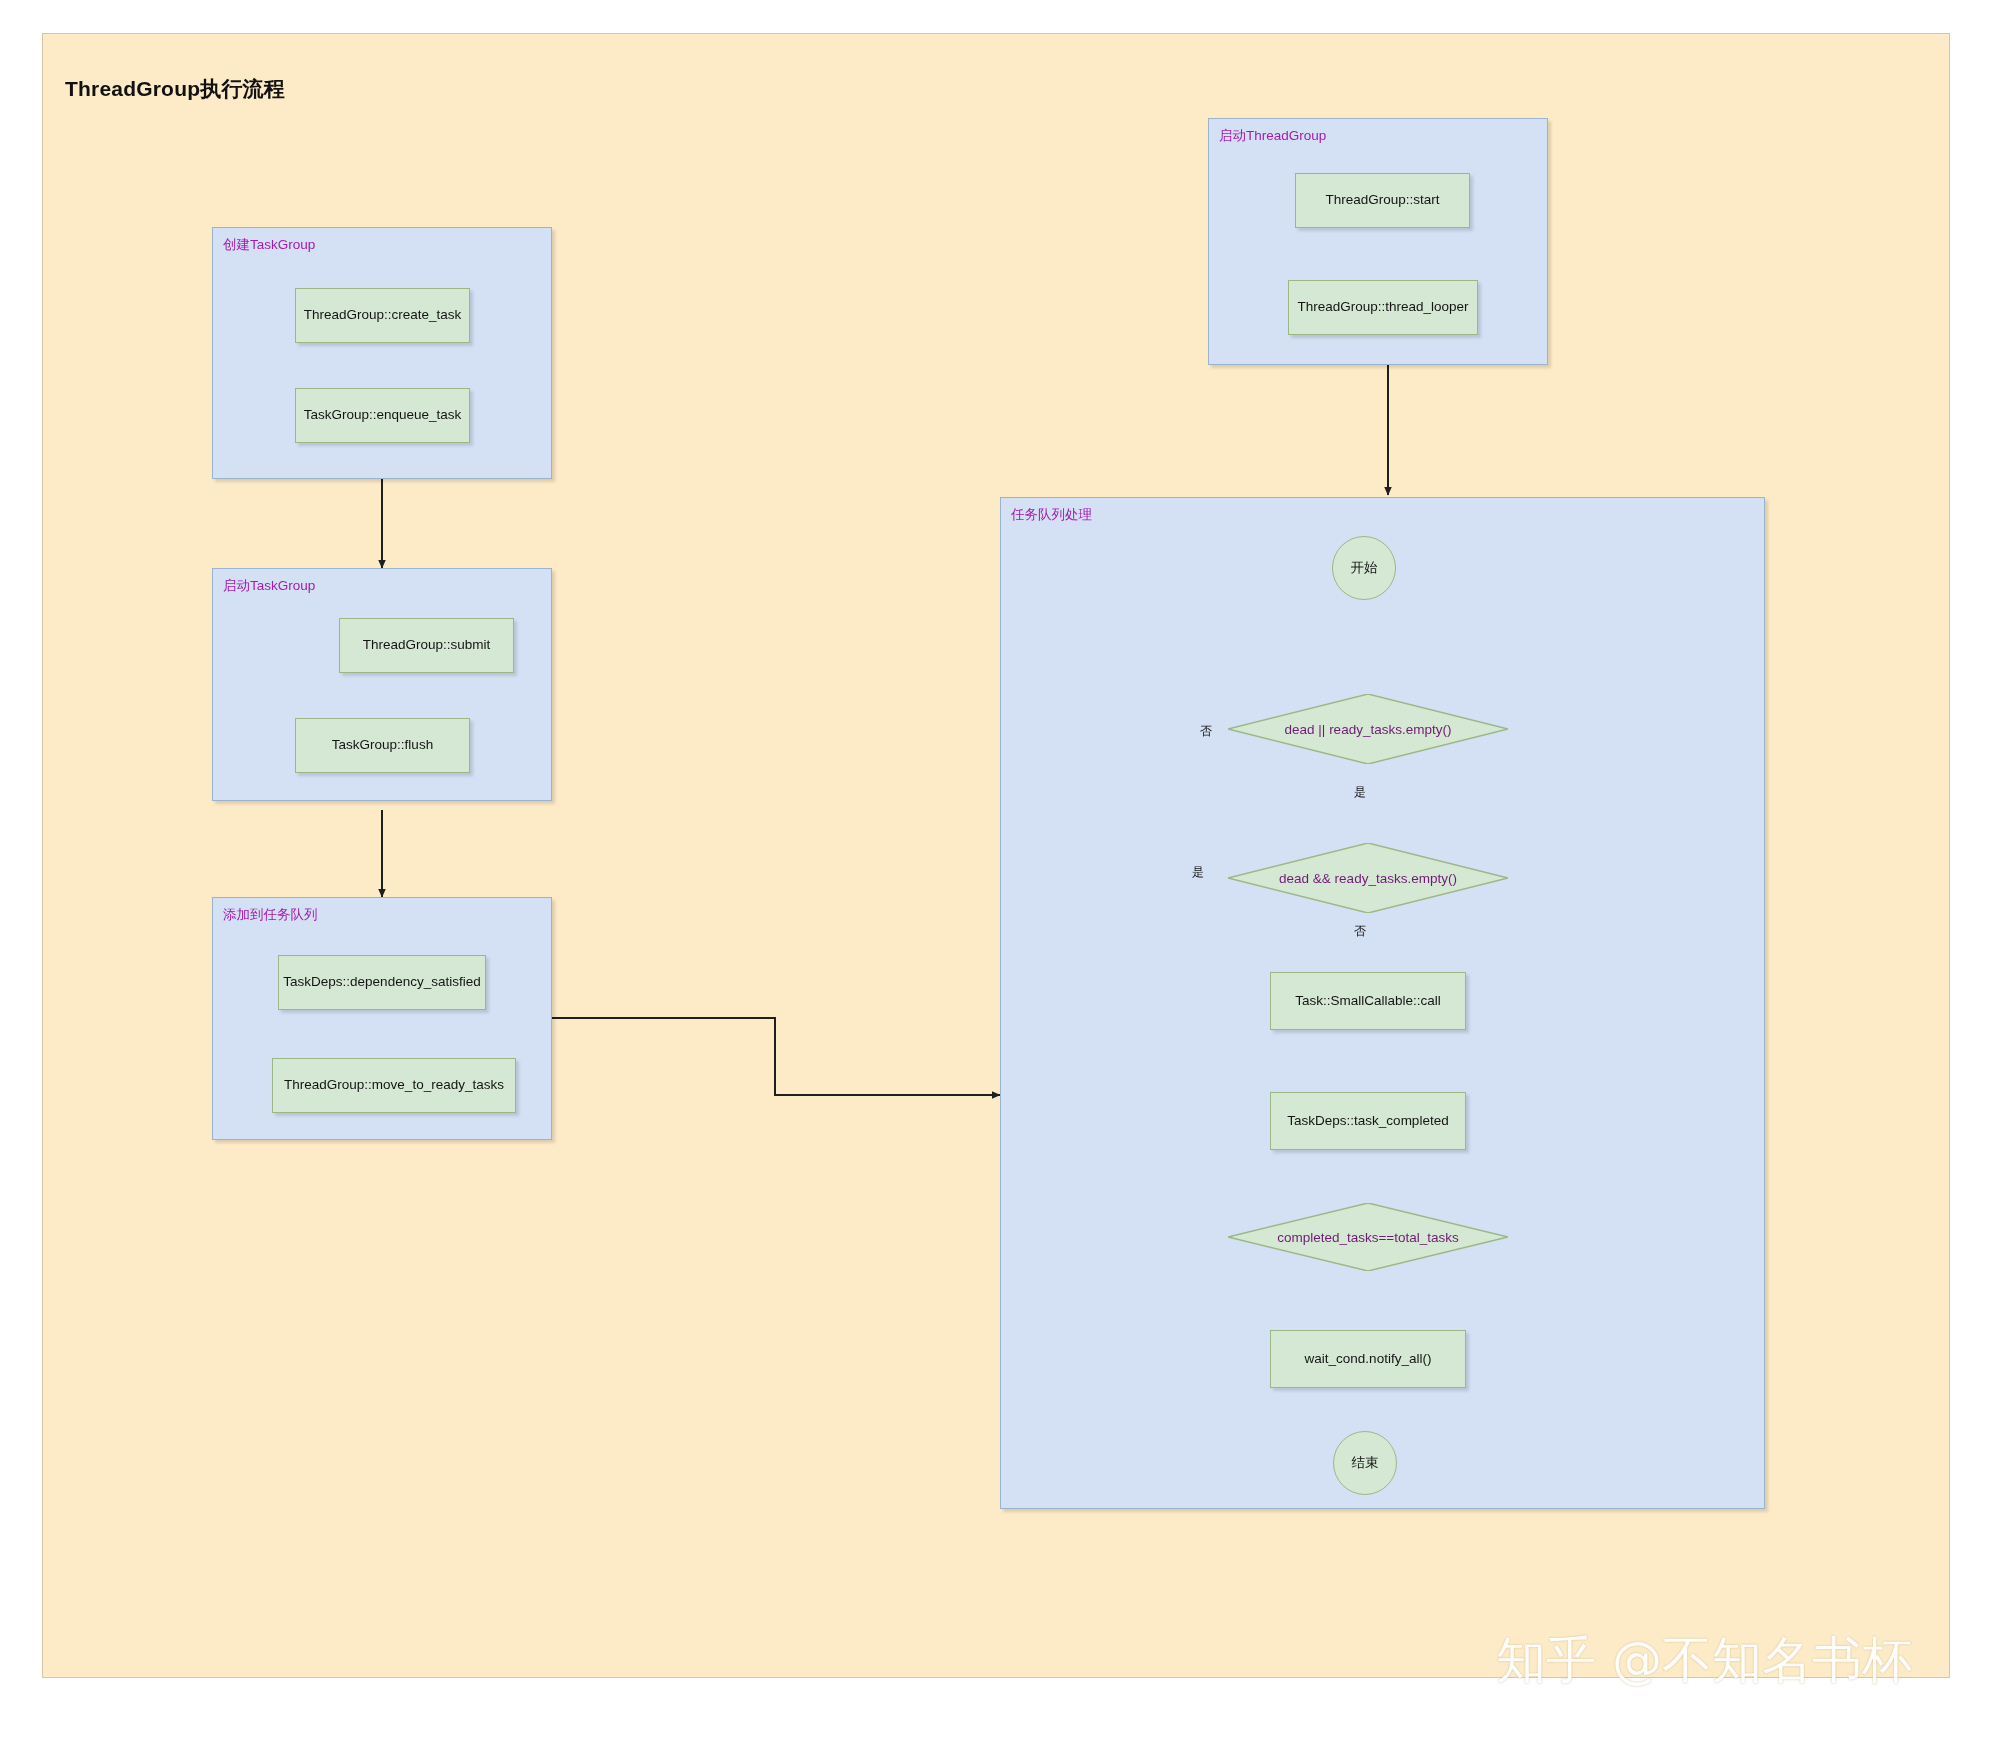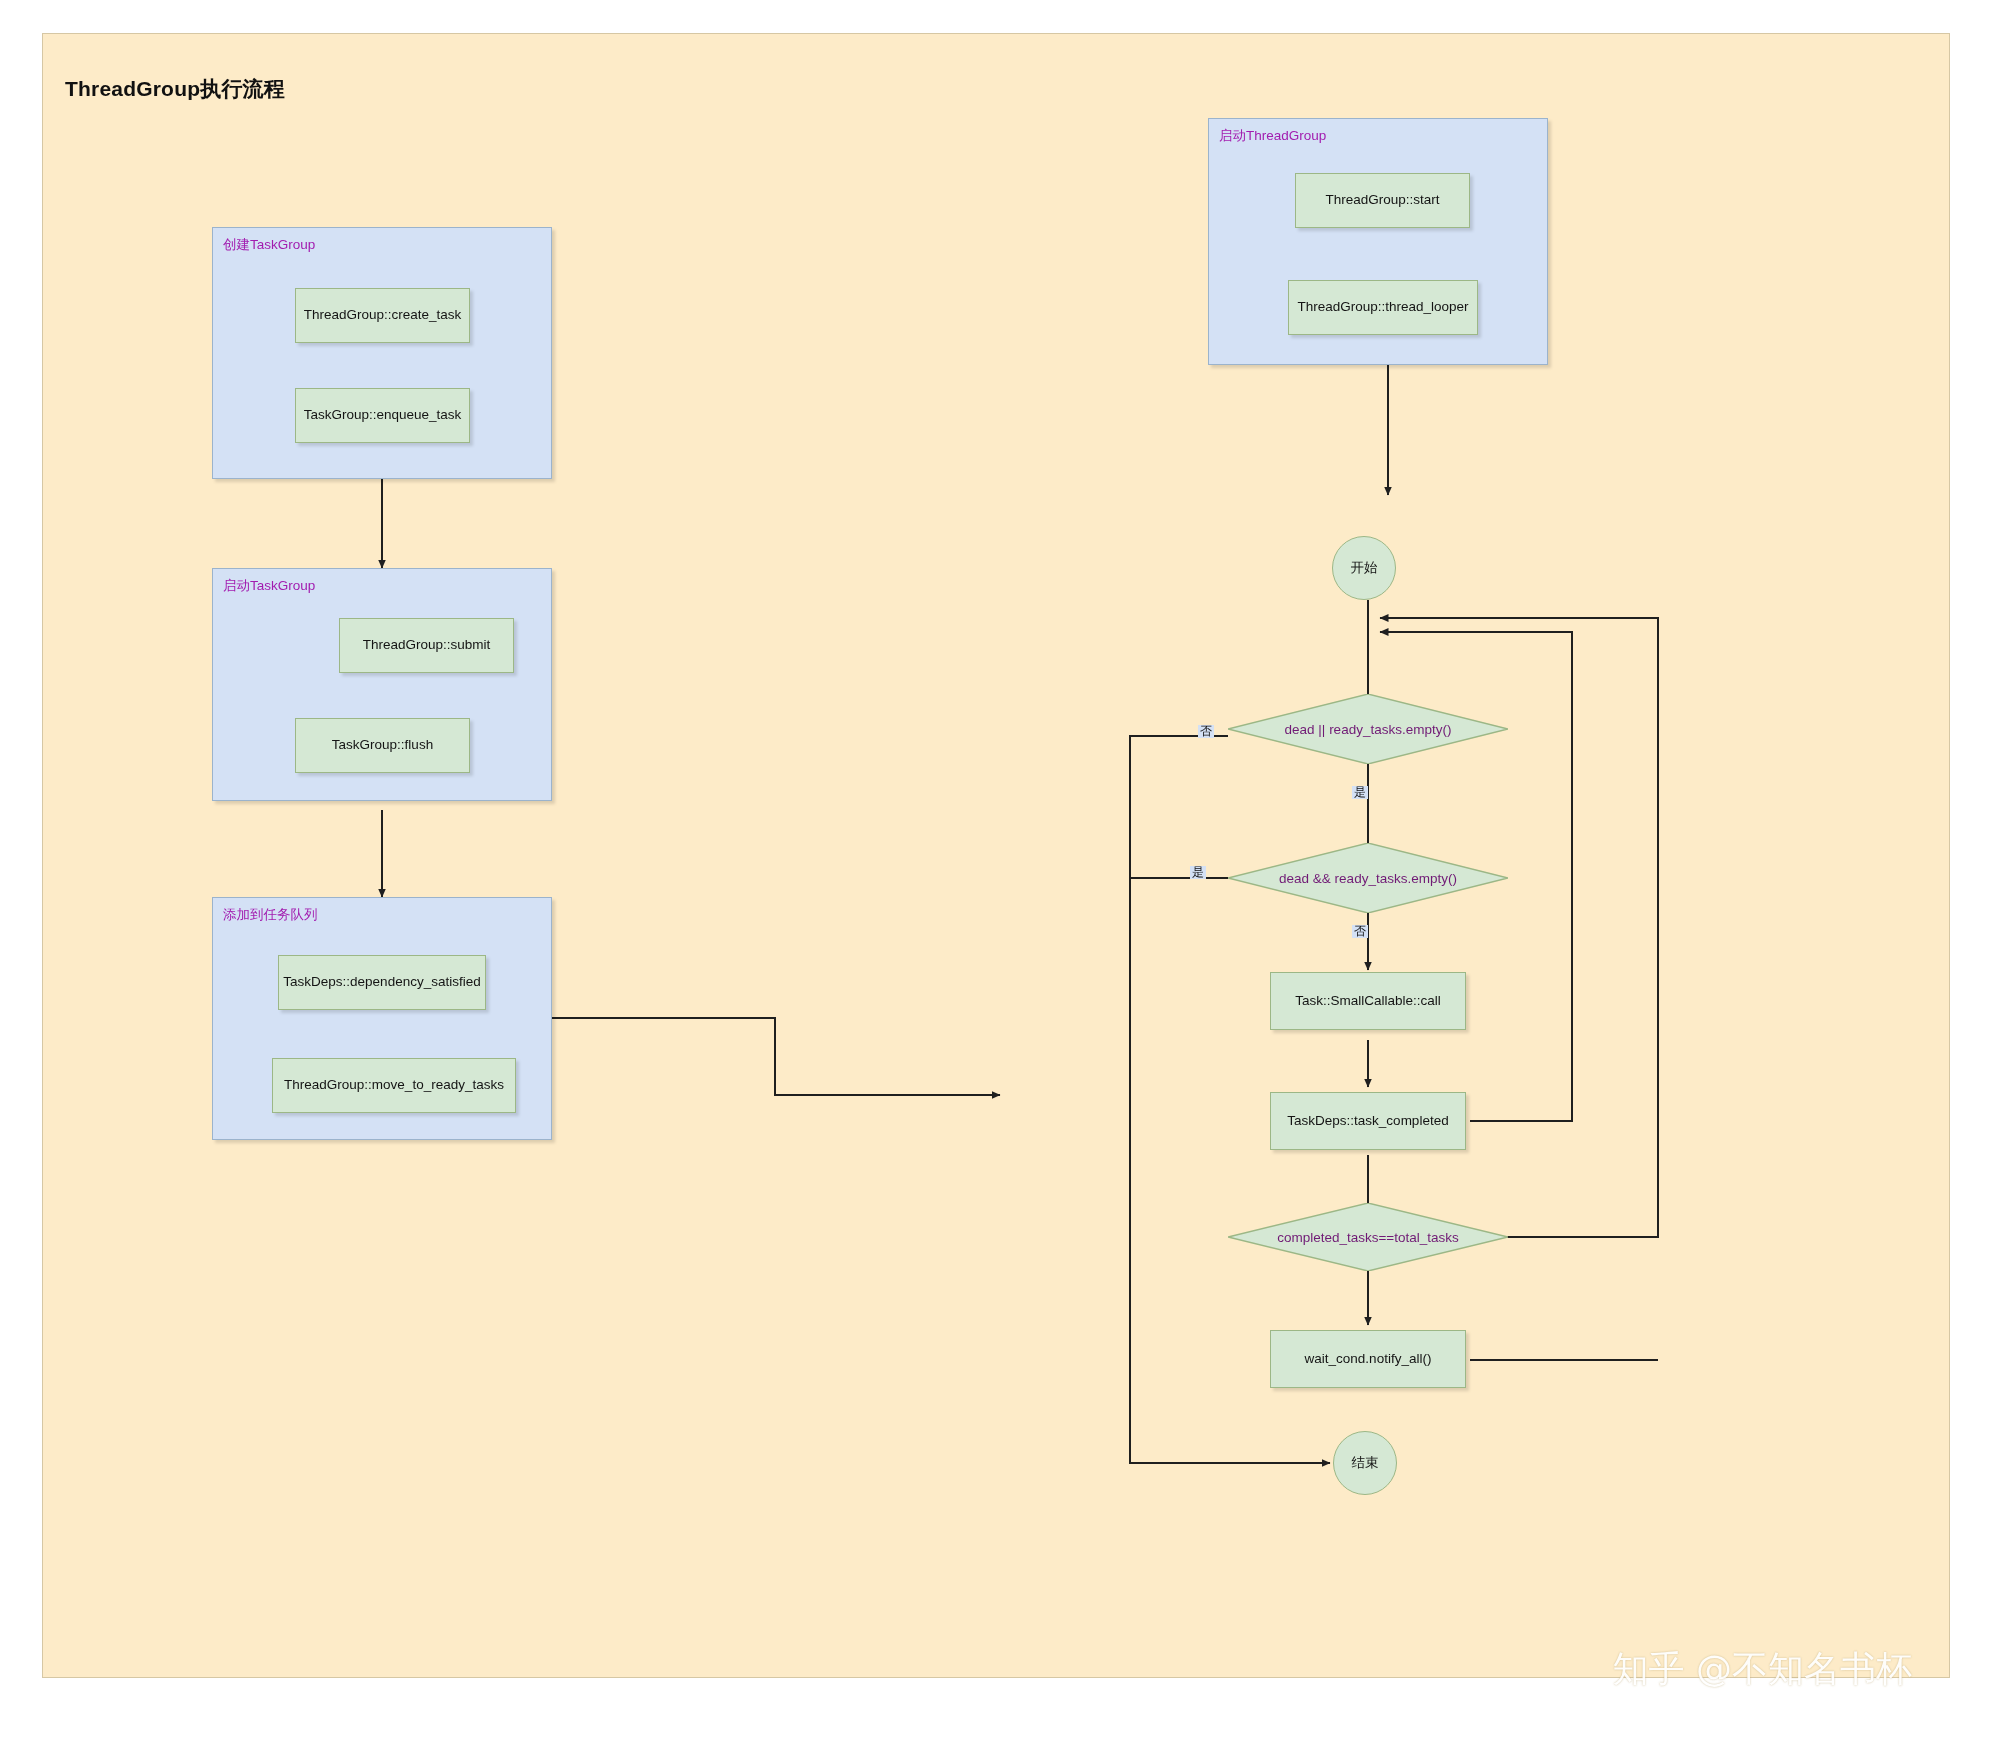--- a/index.html
+++ b/index.html
@@ -104,21 +104,21 @@
     position: absolute;
     left: 0; top: 0;
     width: 2000px; height: 1749px;
     pointer-events: none;
   }
   
   #watermark {
     position: absolute;
     right: 88px;
     bottom: 55px;
-    font-size: 36px;
+    font-size: 50px;
     color: #ffffff;
     opacity: 0.92;
     text-shadow: 0 0 2px rgba(190,170,120,0.85);
     white-space: nowrap;
     font-family: "DejaVu Sans", sans-serif;
   }
 </style>
 </head>
 <body>
 
@@ -193,20 +193,23 @@
   </div>
   <div class="node" style="left:278px; top:955px; width:208px; height:55px;">TaskDeps::dependency_satisfied</div>
   <div class="node" style="left:272px; top:1058px; width:244px; height:55px;">ThreadGroup::move_to_ready_tasks</div>
 
   <div class="group-box" style="left:1208px; top:118px; width:340px; height:247px;">
     <div class="group-label">启动ThreadGroup</div>
   </div>
   <div class="node" style="left:1295px; top:173px; width:175px; height:55px;">ThreadGroup::start</div>
   <div class="node" style="left:1288px; top:280px; width:190px; height:55px;">ThreadGroup::thread_looper</div>
 
+  <div class="group-box" style="left:1000px; top:497px; width:765px; height:1012px;">
+    <div class="group-label">任务队列处理</div>
+  </div>
 
   <div class="terminal" style="left:1332px; top:536px; width:64px; height:64px;">开始</div>
 
   <div class="diamond-wrap" style="left:1228px; top:694px; width:280px; height:70px;">
     <svg width="280" height="70" viewBox="0 0 280 70" xmlns="http://www.w3.org/2000/svg">
       <polygon points="140,0 280,35 140,70 0,35" fill="#d5e8d4" stroke="#9cb786" stroke-width="1.4"></polygon>
     </svg>
     <div class="diamond-label">dead || ready_tasks.empty()</div>
   </div>
 

